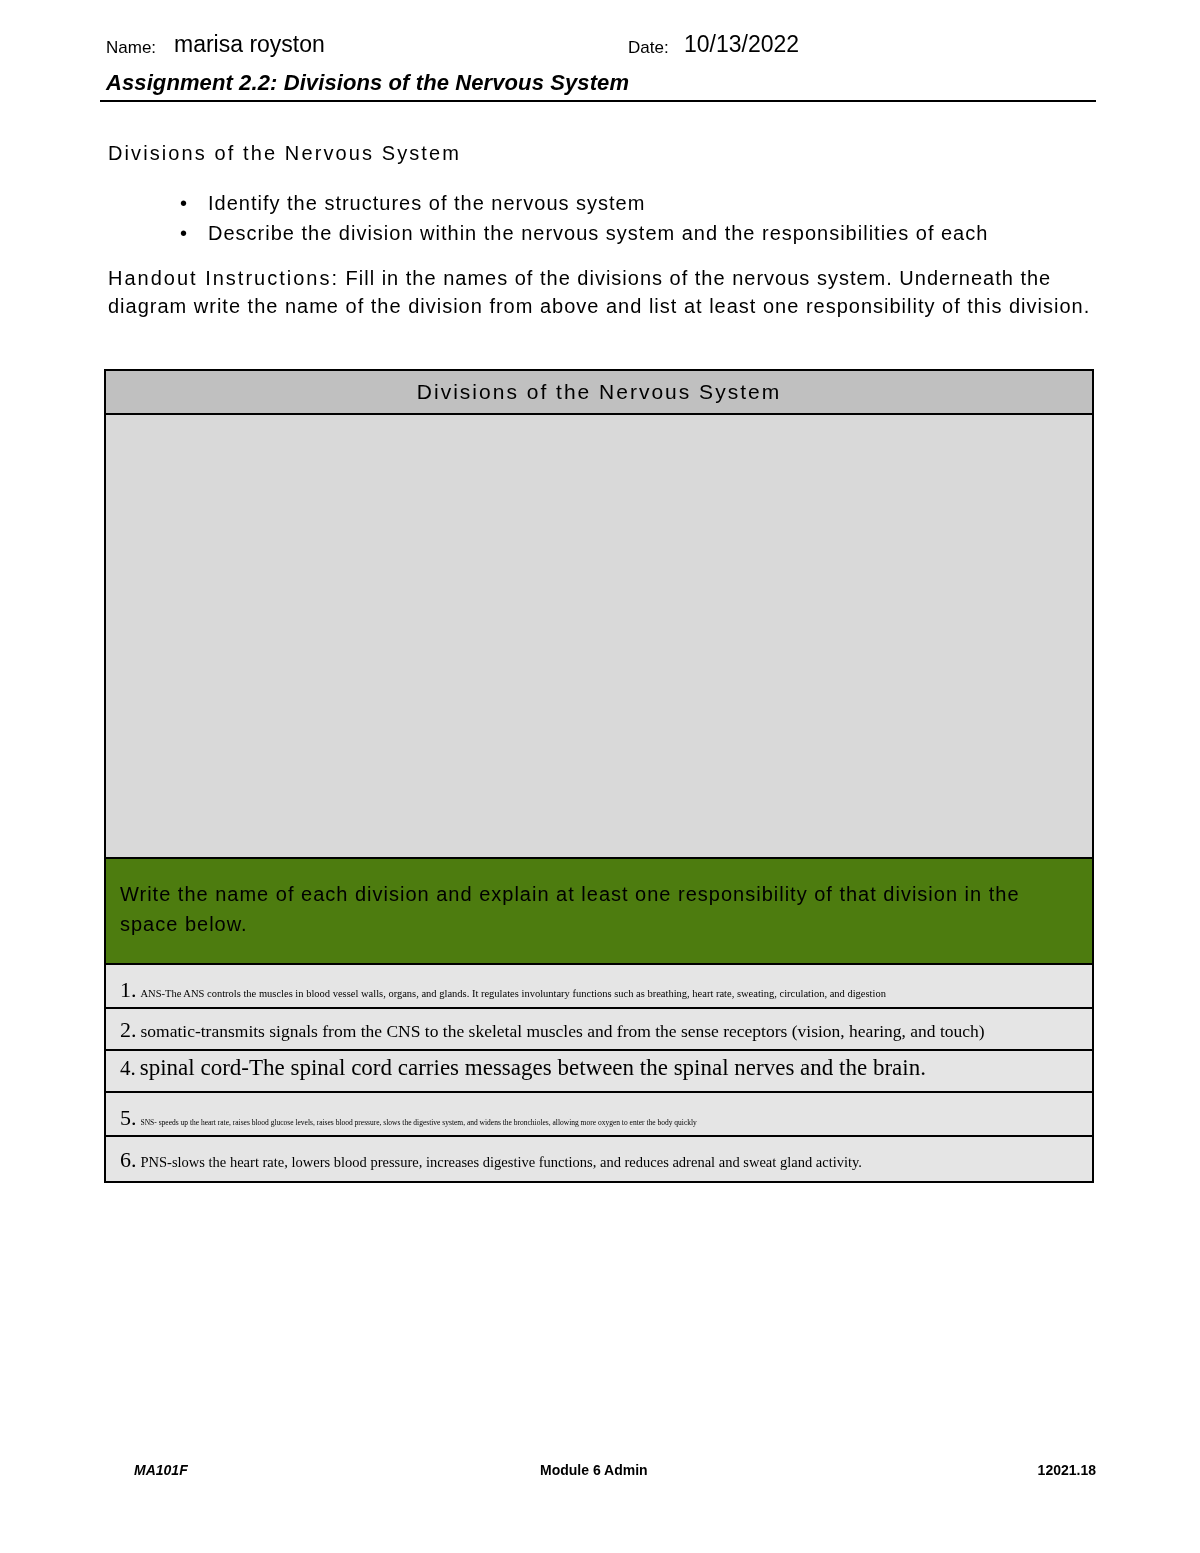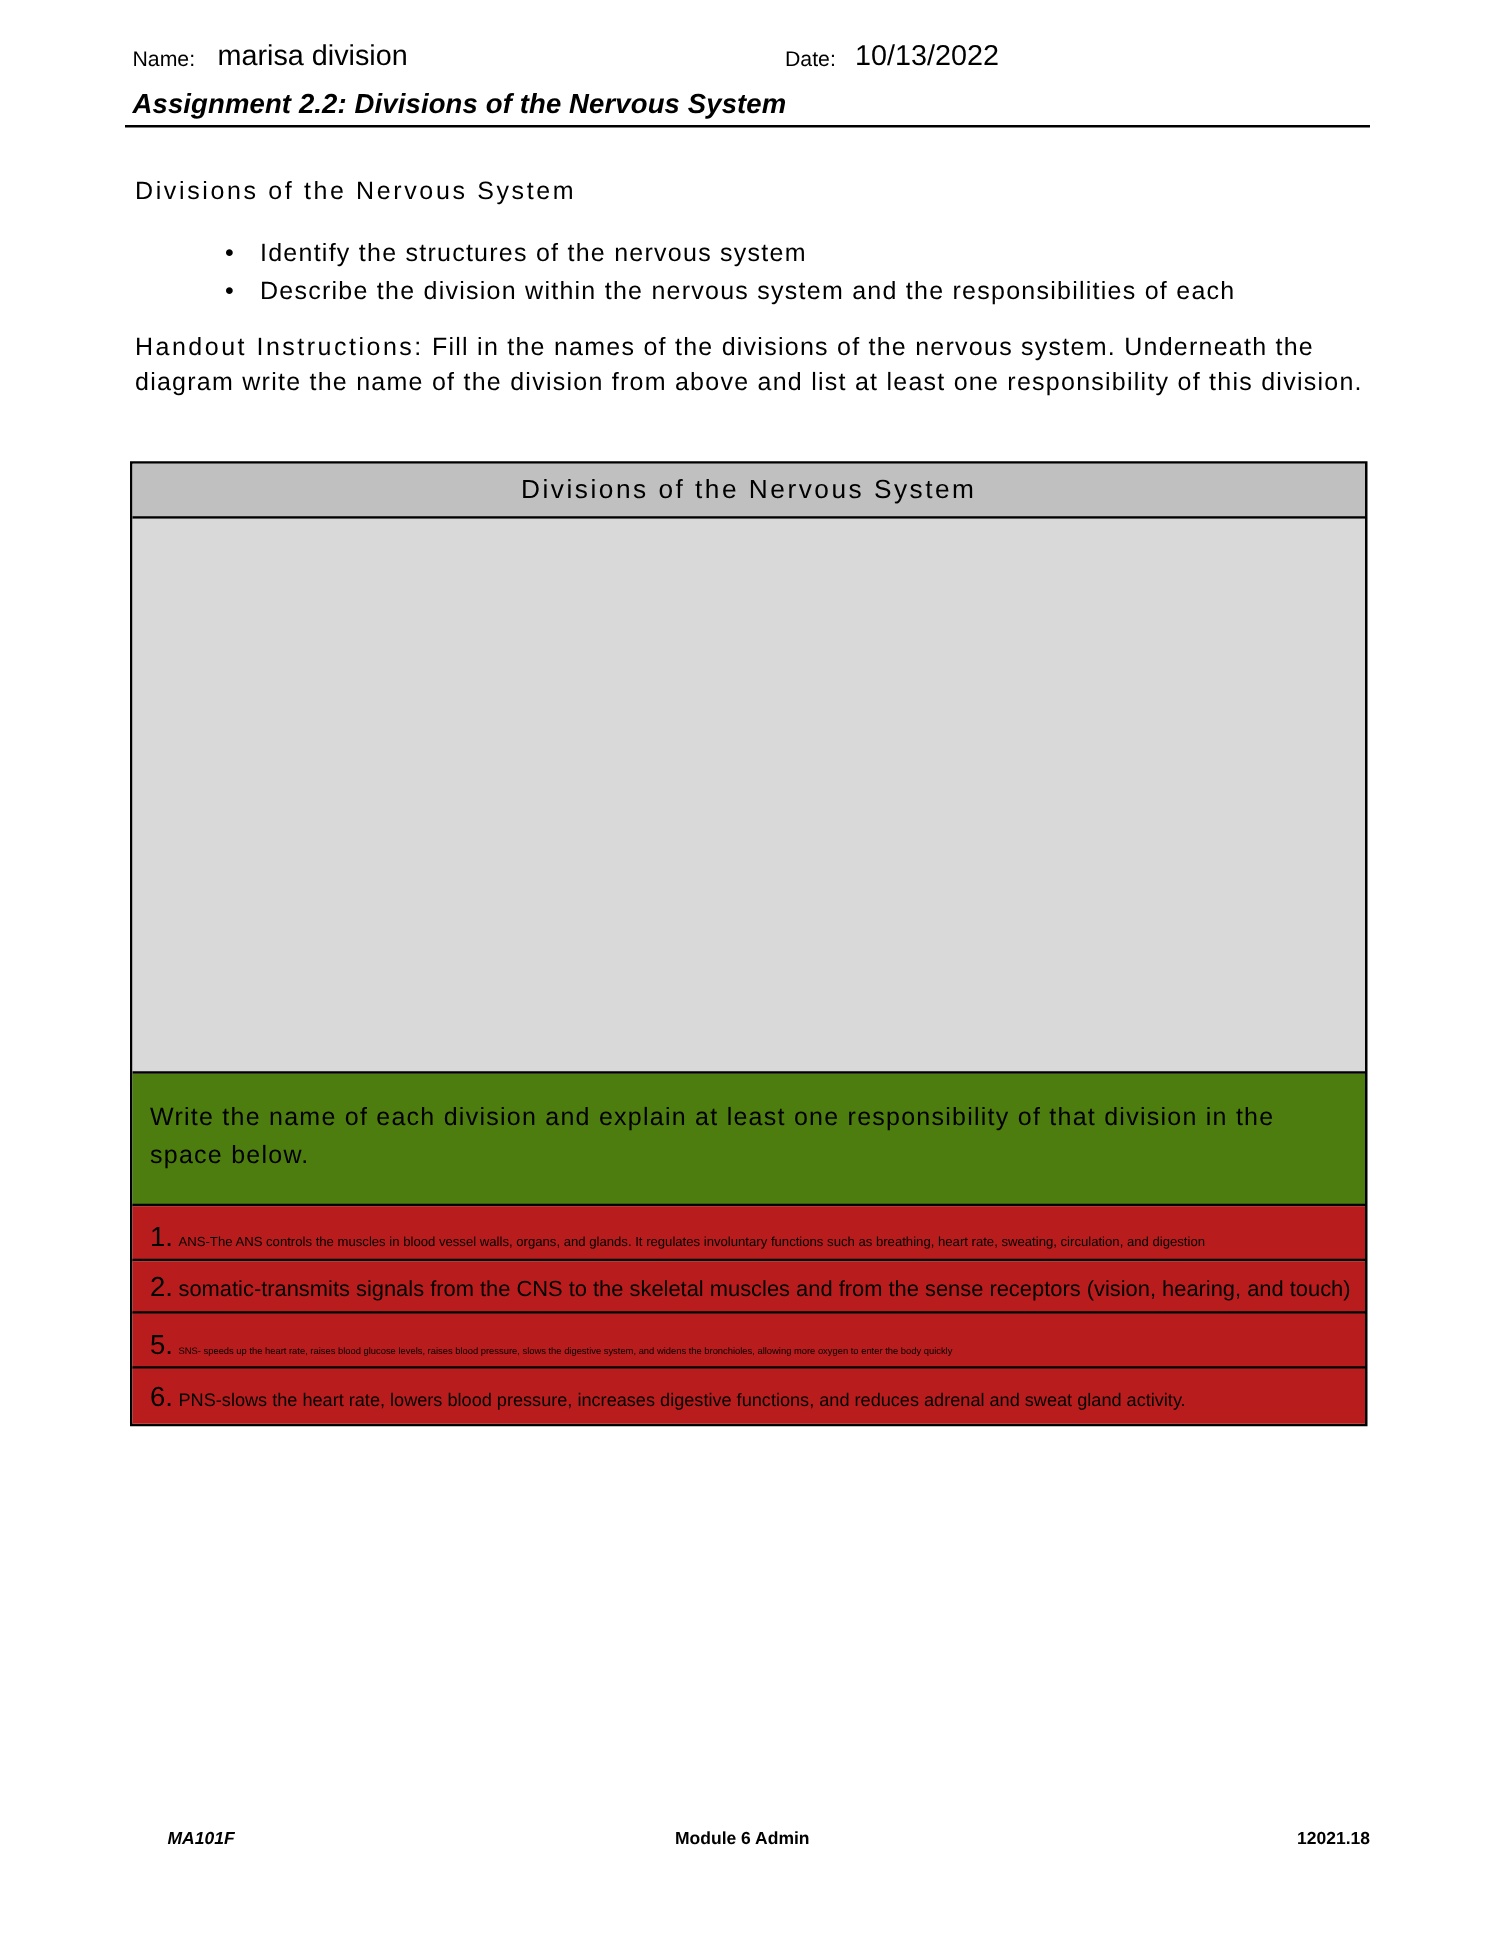--- a/index.html
+++ b/index.html
@@ -142,25 +142,26 @@
     background: #4d7c0f;
     border-bottom: 2px solid #000000;
     padding: 20px 16px 24px 14px;
     font-size: 20px;
     letter-spacing: 1.0px;
     line-height: 30px;
   }
 
   
   .ans-row {
-    background: #b91c1c;
+    background: #e5e5e5;
     border-bottom: 2px solid #000000;
     position: relative;
     box-sizing: border-box;
     padding-left: 14px;
+    font-family: Liberation Serif, serif;
   }
   .ans-row:last-child { border-bottom: none; }
   .ans-num {
     display: inline-block;
     vertical-align: baseline;
   }
   .ans-txt { display: inline; }
 
   .r-tiny  { height: 44px; }
   .r-tiny  .ans-num { font-size: 22px; }
@@ -206,21 +207,21 @@
   .f-center { position: absolute; left: 434px; top: 0; font-style: normal; }
   .f-right  { position: absolute; right: 0px;  top: 0; font-style: normal; }
 </style>
 </head>
 <body>
 
 <div class="page">
 
   <div class="hdr-row">
     <span class="hdr-name-label">Name:</span>
-    <span class="hdr-name-value">marisa division</span>
+    <span class="hdr-name-value">marisa royston</span>
     <span class="hdr-date-label">Date:</span>
     <span class="hdr-date-value">10/13/2022</span>
   </div>
   <div class="assign-title">Assignment 2.2: Divisions of the Nervous System</div>
   <div class="hdr-rule"></div>
 
   <div class="sec-title">Divisions of the Nervous System</div>
 
   <div class="bullets">
     <div class="bullet">
@@ -259,20 +260,26 @@
     </div>
 
     <div class="ans-row r-med">
       <div class="line">
         <span class="ans-num">2.</span>
         <span class="ans-txt">somatic-transmits signals from the CNS to the skeletal muscles and from the sense receptors (vision, hearing, and touch)</span>
       </div>
     </div>
 
 
+    <div class="ans-row r-big2">
+      <div class="line">
+        <span class="ans-num">4.</span>
+        <span class="ans-txt">spinal cord-The spinal cord carries messages between the spinal nerves and the brain.</span>
+      </div>
+    </div>
 
     <div class="ans-row r-xtiny">
       <div class="line">
         <span class="ans-num">5.</span>
         <span class="ans-txt">SNS- speeds up the heart rate, raises blood glucose levels, raises blood pressure, slows the digestive system, and widens the bronchioles, allowing more oxygen to enter the body quickly</span>
       </div>
     </div>
 
     <div class="ans-row r-small">
       <div class="line">

